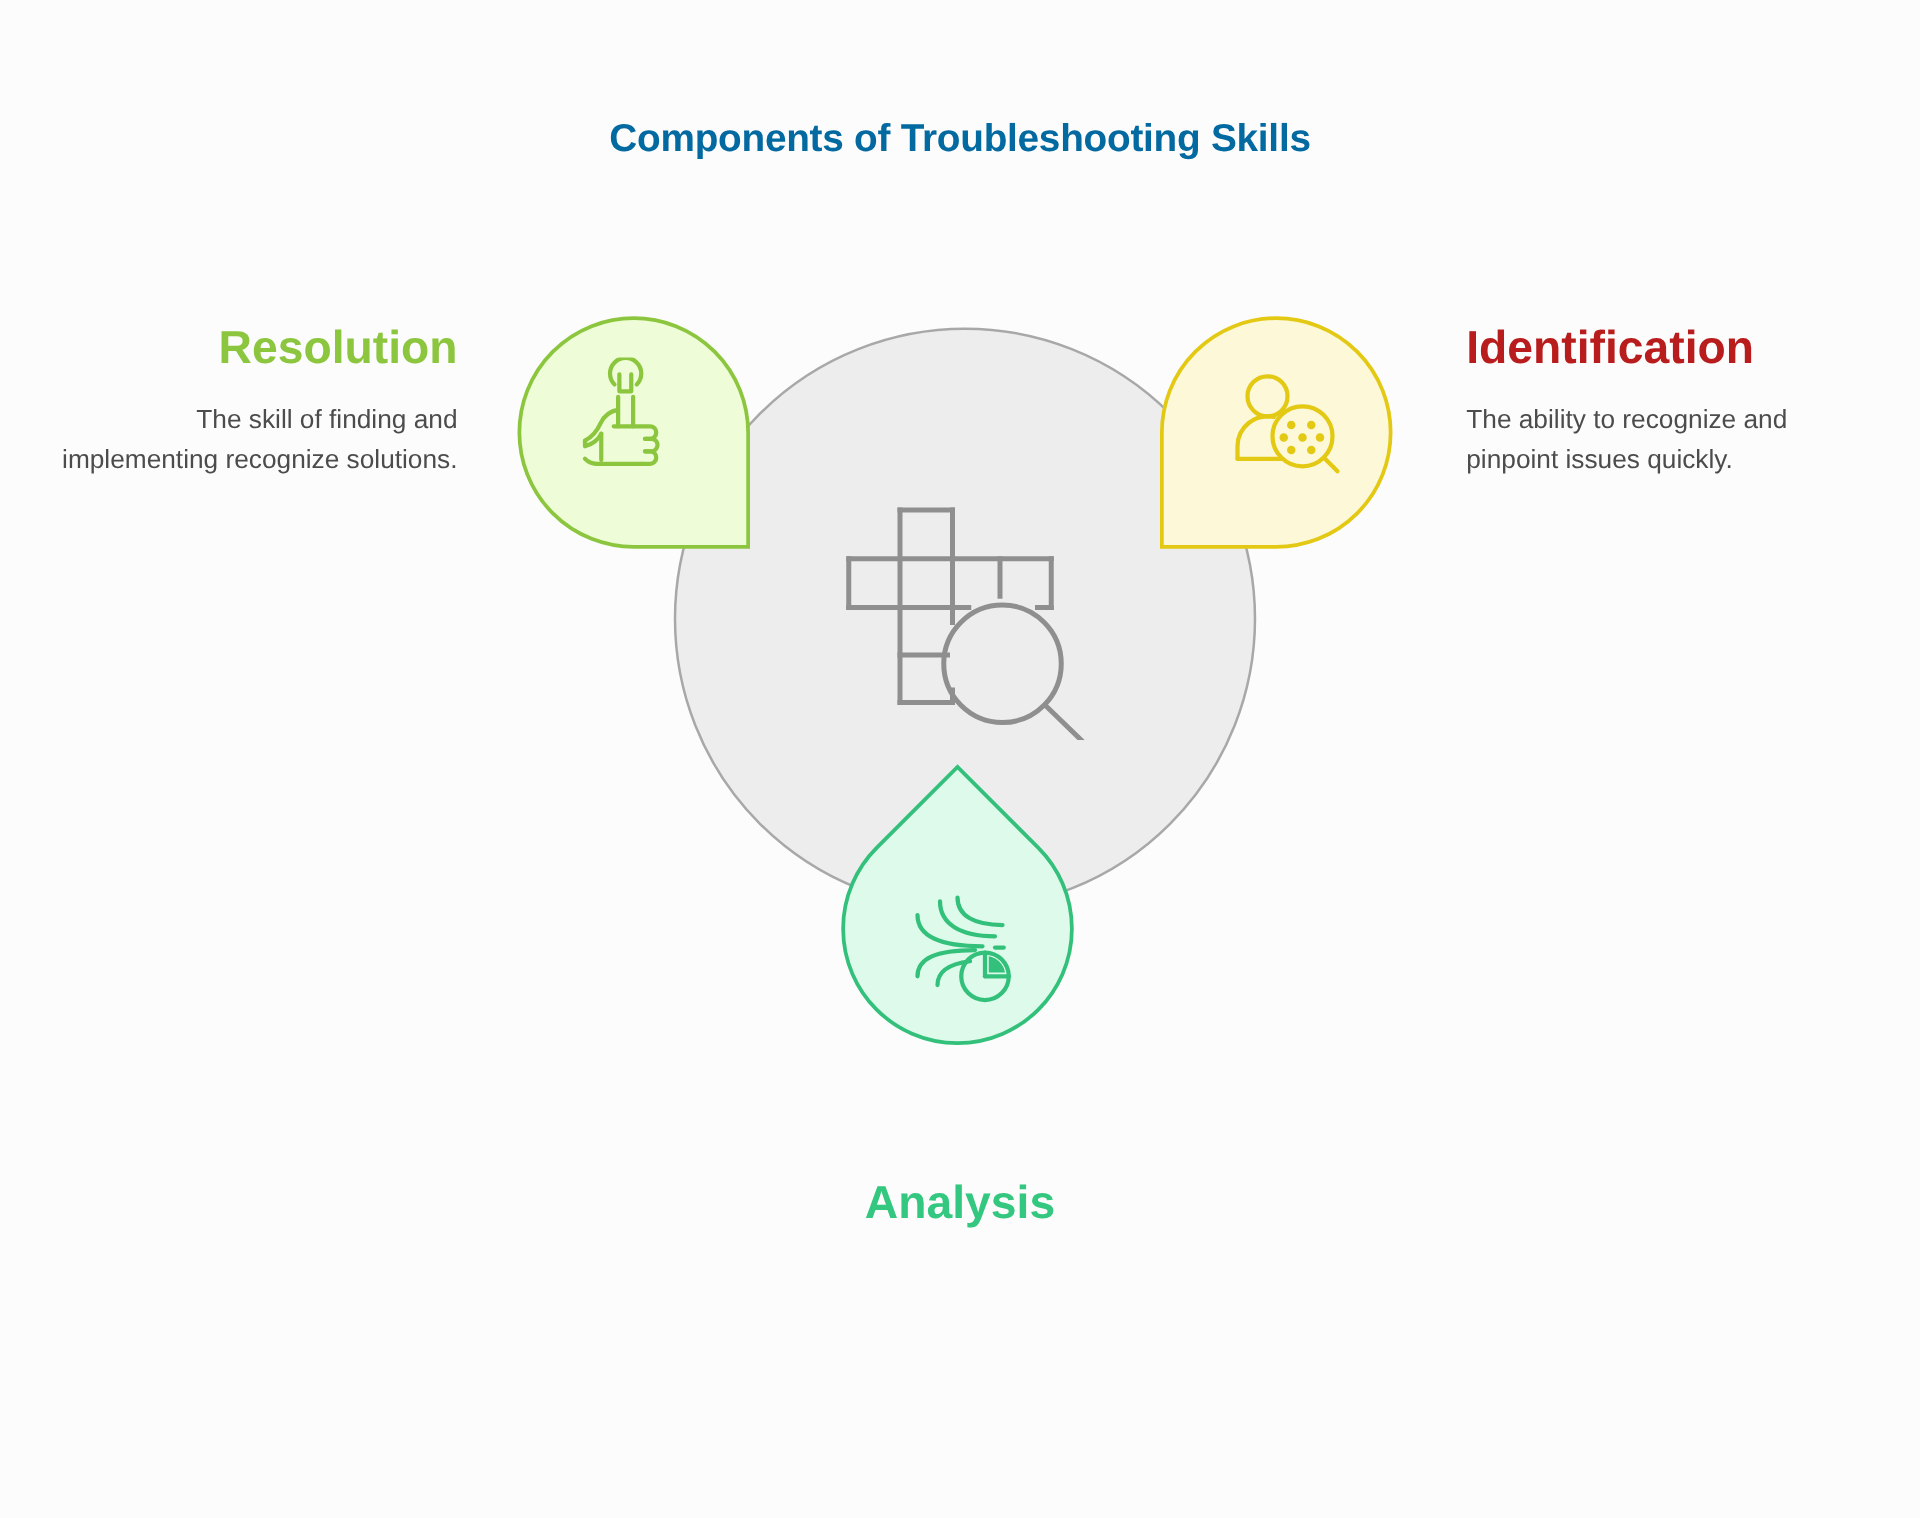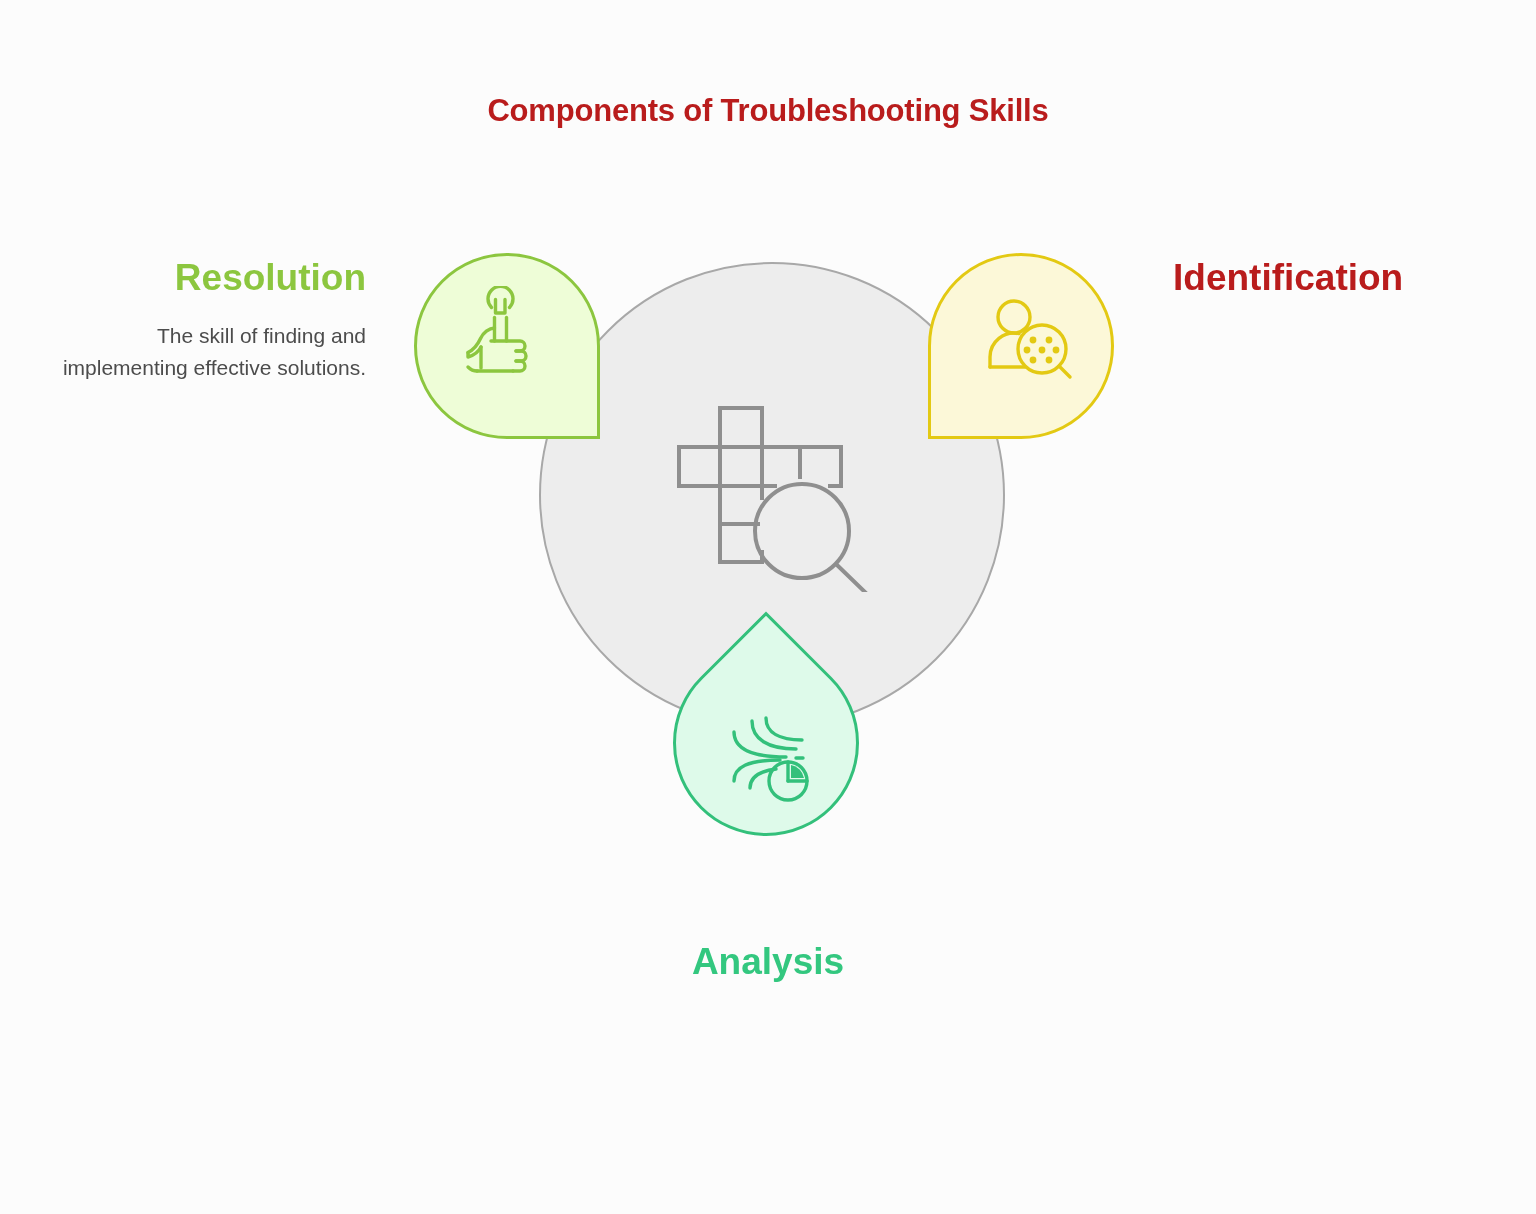--- a/index.html
+++ b/index.html
@@ -26,21 +26,21 @@
 
   
   .title {
     position: absolute;
     left: 0;
     top: 93px;
     width: 1536px;
     text-align: center;
     font-size: 31px;
     font-weight: bold;
-    color: #b91c1c;
+    color: #0369a1;
     letter-spacing: -0.2px;
   }
 
   
   .center-circle {
     position: absolute;
     left: 539px;
     top: 262px;
     width: 466px;
     height: 466px;
@@ -249,24 +249,25 @@
         <circle cx="78" cy="82" r="19"></circle>
         <path d="M78 82 L78 63"></path>
         <path d="M78 82 L97 82"></path>
         <path d="M81 66 a16 16 0 0 1 13 13 L81 79 Z" fill="#33c07b" stroke="none"></path>
       </svg>
     </div>
   </div>
 
   <div class="block block-resolution">
     <div class="block-heading">Resolution</div>
-    <div class="block-body">The skill of finding and implementing effective solutions.</div>
+    <div class="block-body">The skill of finding and implementing recognize solutions.</div>
   </div>
 
   <div class="block block-identification">
     <div class="block-heading">Identification</div>
+    <div class="block-body">The ability to recognize and pinpoint issues quickly.</div>
   </div>
 
   <div class="block block-analysis">
     <div class="block-heading">Analysis</div>
   </div>
 
 </div>
 
 </body></html>

